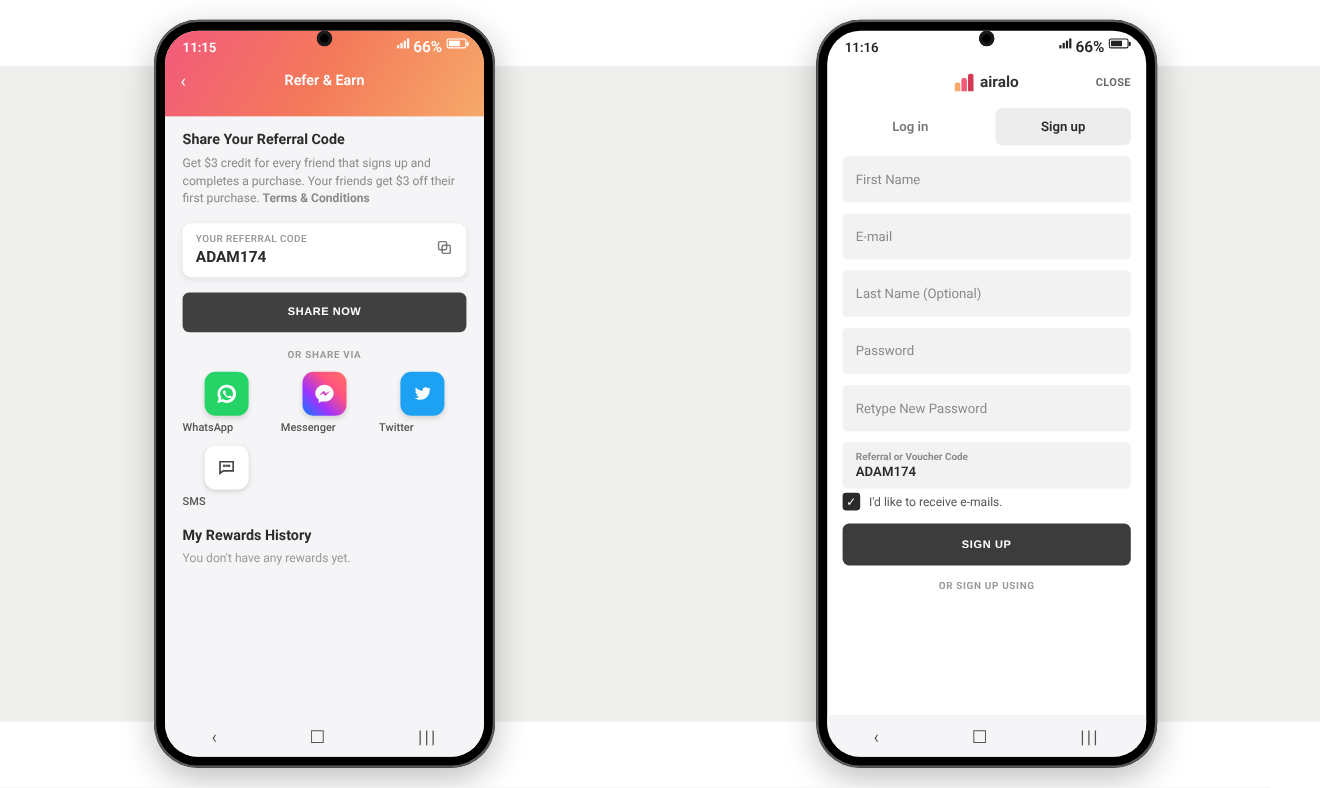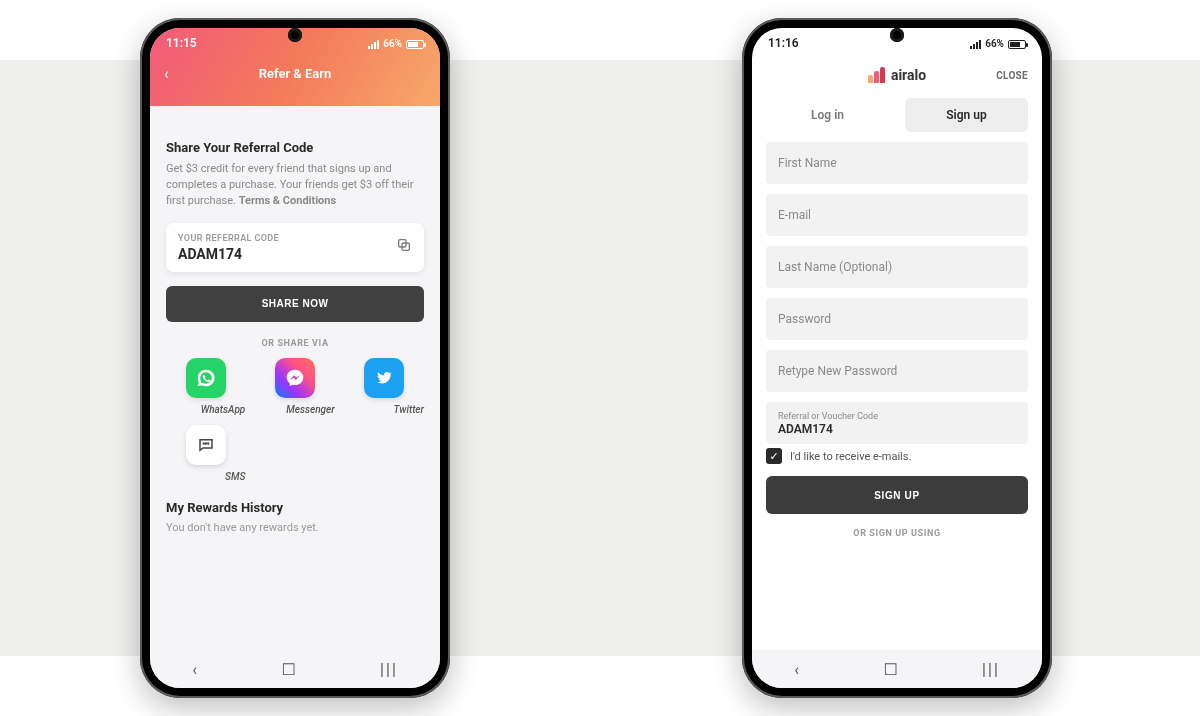--- a/index.html
+++ b/index.html
@@ -39,21 +39,21 @@
     width: 14px; height: 14px; background: #000; border-radius: 50%;
     box-shadow: inset 0 0 0 3px #1a1a1a;
     z-index: 50;
   }
   .statusbar {
     height: 30px; display: flex; align-items: center; justify-content: space-between;
     padding: 0 16px; font-size: 12px; font-weight: 600;
   }
   .statusbar.light { color: #fff; }
   .statusbar.dark { color: #222; }
-  .batgroup { display: flex; align-items: flex-end; gap: 4px; font-size: 10px; }
+  .batgroup { display: flex; align-items: flex-start; gap: 4px; font-size: 14px; }
   .sig { display: inline-flex; align-items: flex-end; gap: 1px; }
   .sig i { width: 2px; background: currentColor; display: block; }
   .sig i:nth-child(1){height:3px}.sig i:nth-child(2){height:5px}.sig i:nth-child(3){height:7px}.sig i:nth-child(4){height:9px}
   .batt { width: 18px; height: 9px; border:1px solid currentColor; border-radius:2px; position:relative; }
   .batt::after{content:"";position:absolute;right:-3px;top:2px;width:2px;height:4px;background:currentColor;border-radius:1px;}
   .batt::before{content:"";position:absolute;left:1px;top:1px;bottom:1px;width:60%;background:currentColor;}
 
   
   .grad-hdr {
     background: linear-gradient(120deg,#f25a7b 0%,#f47a5a 50%,#f6a96a 100%);
@@ -64,21 +64,21 @@
   .topbar .back { position:absolute; left:14px; font-size:16px; }
   .topbar .title { font-size:13px; font-weight:600; }
   .promo { text-align:center; padding: 14px 0 10px; }
   .promo-title { font-size:15px; font-weight:600; margin-bottom:10px; }
   .learnbtn {
     display:inline-block; border:1px solid rgba(255,255,255,.8); color:#fff;
     font-size:9px; letter-spacing:.5px; font-weight:600;
     padding:6px 28px; border-radius:6px; background:transparent;
   }
 
-  .body { flex:1; overflow:hidden; padding: 14px 16px 0; background:#f5f5f7;margin-top:20px; }
+  .body { flex:1; overflow:hidden; padding: 14px 16px 0; background:#f5f5f7; }
   .h3 { font-size:13px; font-weight:700; color:#2a2a2a; margin-bottom:6px; }
   .desc { font-size:11px; color:#8a8a8a; line-height:1.45; }
   .desc .tc { color:#8a8a8a; font-weight:700; }
 
   .codebox {
     margin-top:14px; background:#fff; border-radius:8px;
     padding:10px 12px; box-shadow:0 2px 6px rgba(0,0,0,.08);
     display:flex; align-items:center; justify-content:space-between;
   }
   .codebox .lbl { font-size:9px; letter-spacing:.4px; color:#9a9a9a; font-weight:600; }
@@ -86,21 +86,21 @@
   .copyicon { color:#7a7a7a; }
 
   .sharebtn {
     margin-top:14px; width:100%; height:36px; border:none; border-radius:6px;
     background:#404040; color:#fff; font-size:10px; font-weight:700; letter-spacing:.5px;
   }
 
   .or { text-align:center; font-size:9px; letter-spacing:.6px; color:#9a9a9a; font-weight:700; margin:16px 0 10px; }
 
   .sharegrid { display:grid; grid-template-columns:repeat(3,1fr); gap:10px 10px; }
-  .shareitem { text-align:right;font-style:italic; }
+  .shareitem { text-align:left; }
   .sharecard {
     width:40px;height:40px;margin:0 auto;border-radius:10px;
     display:flex;align-items:center;justify-content:center;color:#fff;
     box-shadow:0 2px 5px rgba(0,0,0,.12);
   }
   .sharecard.white { background:#fff; color:#444; }
   .sharelbl { font-size:10px; color:#555; margin-top:6px; font-weight:500; }
 
   .wa { background:#25d366; }
   .msgr { background:linear-gradient(45deg,#0a7cff,#a033ff,#ff5280,#ff7061); }
@@ -137,21 +137,21 @@
     display:flex; align-items:center; gap:12px; font-size:11.5px; line-height:1.4; font-weight:500;
   }
   .banner svg { flex:none; }
 
   .form { padding:10px 14px 0; display:flex; flex-direction:column; gap:10px; }
   .field {
     background:#f2f2f2; border-radius:4px; height:42px; padding:0 12px;
     display:flex; flex-direction:column; justify-content:center;
   }
   .field .ph { font-size:12px; color:#8a8a8a; }
-  .field.filled .ph { font-size:9px; }
+  .field.filled .ph { font-size:9px;font-weight:bold; }
   .field.filled .val { font-size:12px; color:#2a2a2a; font-weight:600; margin-top:1px; }
 
   .checkrow { display:flex; align-items:center; gap:8px; padding:4px 14px 0; }
   .chk { width:16px; height:16px; border-radius:3px; background:#2a2a2a; color:#fff;
          display:flex;align-items:center;justify-content:center;font-size:11px; }
   .chklabel { font-size:11px; color:#555; }
 
   .signupbtn {
     margin:12px 14px 0; height:38px; border:none; border-radius:6px;
     background:#3c3c3c; color:#fff; font-size:10px; font-weight:700; letter-spacing:.6px;

